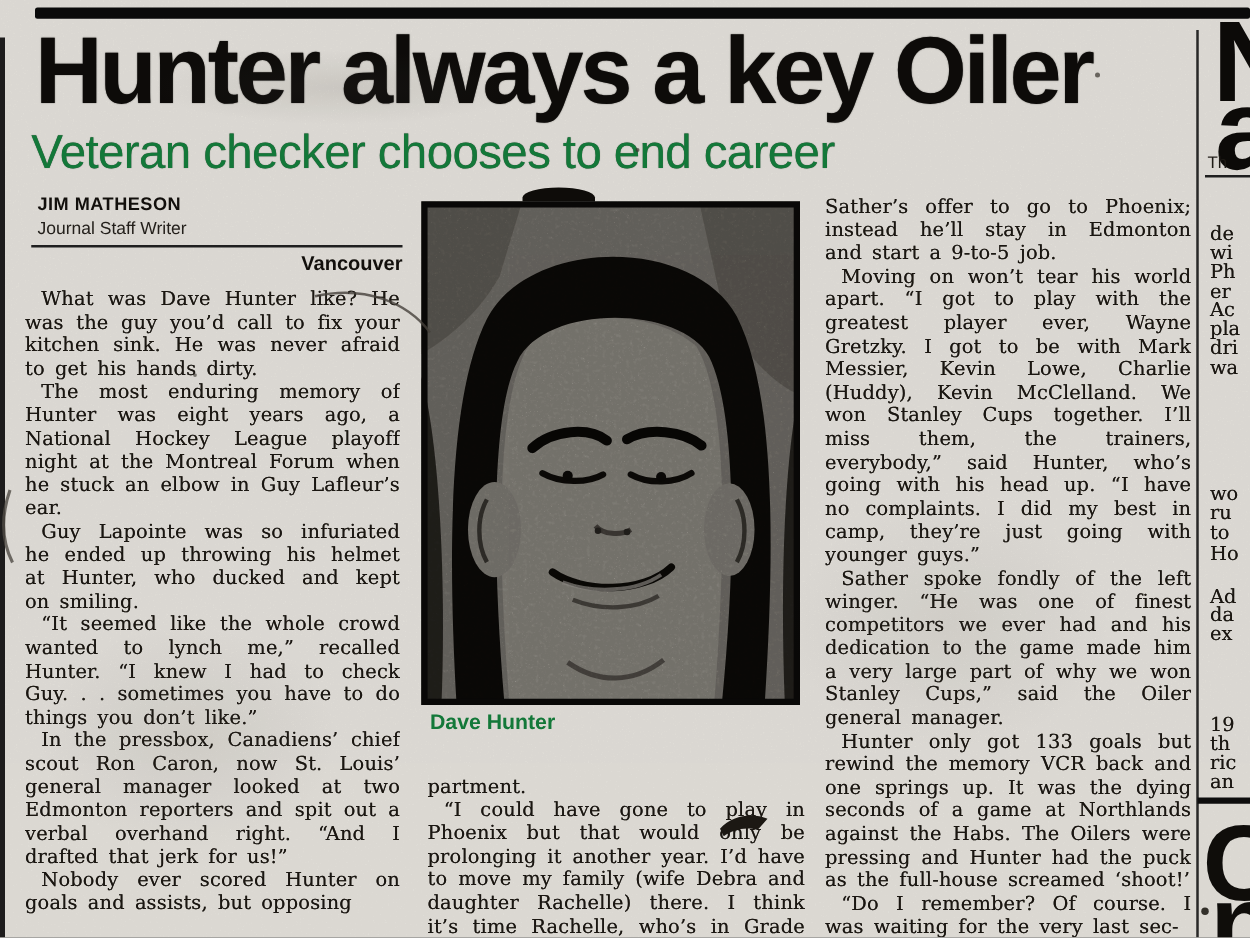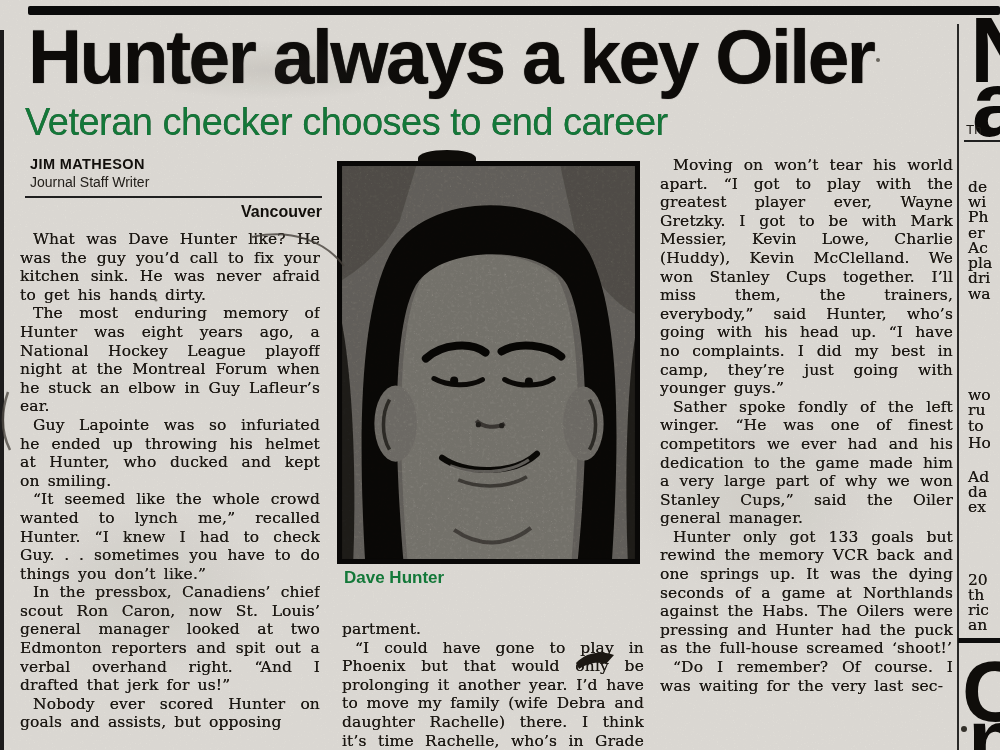--- a/index.html
+++ b/index.html
@@ -142,20 +142,21 @@
     </svg>
   </div>
   <div class="photo-caption">Dave Hunter</div>
 
   <div class="bodycol col-middle">
     <p class="no-indent">partment.</p>
     <p>“I could have gone to play in Phoenix but that would only be prolonging it another year. I’d have to move my family (wife Debra and daughter Rachelle) there. I think it’s time Rachelle, who’s in Grade 4, had some stabili-</p>
   </div>
 
   <div class="bodycol col-right">
+    <p class="no-indent">Sather’s offer to go to Phoenix; instead he’ll stay in Edmonton and start a 9-to-5 job.</p>
     <p>Moving on won’t tear his world apart. “I got to play with the greatest player ever, Wayne Gretzky. I got to be with Mark Messier, Kevin Lowe, Charlie (Huddy), Kevin McClelland. We won Stanley Cups together. I’ll miss them, the trainers, everybody,” said Hunter, who’s going with his head up. “I have no complaints. I did my best in camp, they’re just going with younger guys.”</p>
     <p>Sather spoke fondly of the left winger. “He was one of finest competitors we ever had and his dedication to the game made him a very large part of why we won Stanley Cups,” said the Oiler general manager.</p>
     <p>Hunter only got 133 goals but rewind the memory VCR back and one springs up. It was the dying seconds of a game at Northlands against the Habs. The Oilers were pressing and Hunter had the puck as the full-house screamed ‘shoot!’</p>
     <p>“Do I remember? Of course. I was waiting for the very last sec-</p>
   </div>
 
   <div class="adj-h1">N</div>
   <div class="adj-h2">a</div>
   <div class="adj-byline">Th</div>
   <div class="adj-rule"></div>
@@ -171,21 +172,21 @@
 
   <div class="frag" style="top:388px">wo</div>
   <div class="frag" style="top:403px">ru</div>
   <div class="frag" style="top:419px">to</div>
   <div class="frag" style="top:436px">Ho</div>
 
   <div class="frag" style="top:470px">Ad</div>
   <div class="frag" style="top:485px">da</div>
   <div class="frag" style="top:500px">ex</div>
 
-  <div class="frag" style="top:573px">20</div>
+  <div class="frag" style="top:573px">19</div>
   <div class="frag" style="top:588px">th</div>
   <div class="frag" style="top:603px">ric</div>
   <div class="frag" style="top:618px">an</div>
 
   <div class="section-rule"></div>
   <div class="adj-c">C</div>
   <div class="adj-n">n</div>
 
   <div class="stain1"></div>
   <div class="stain2"></div>

